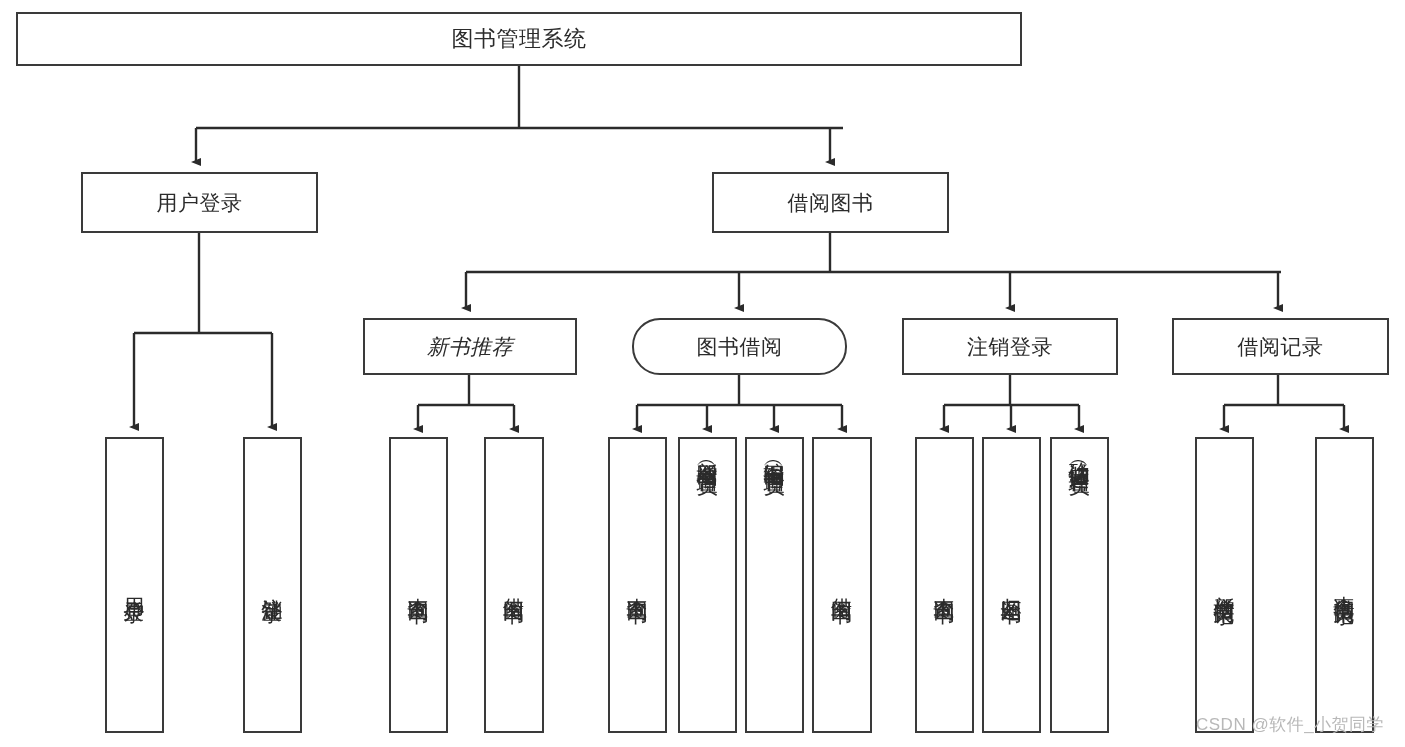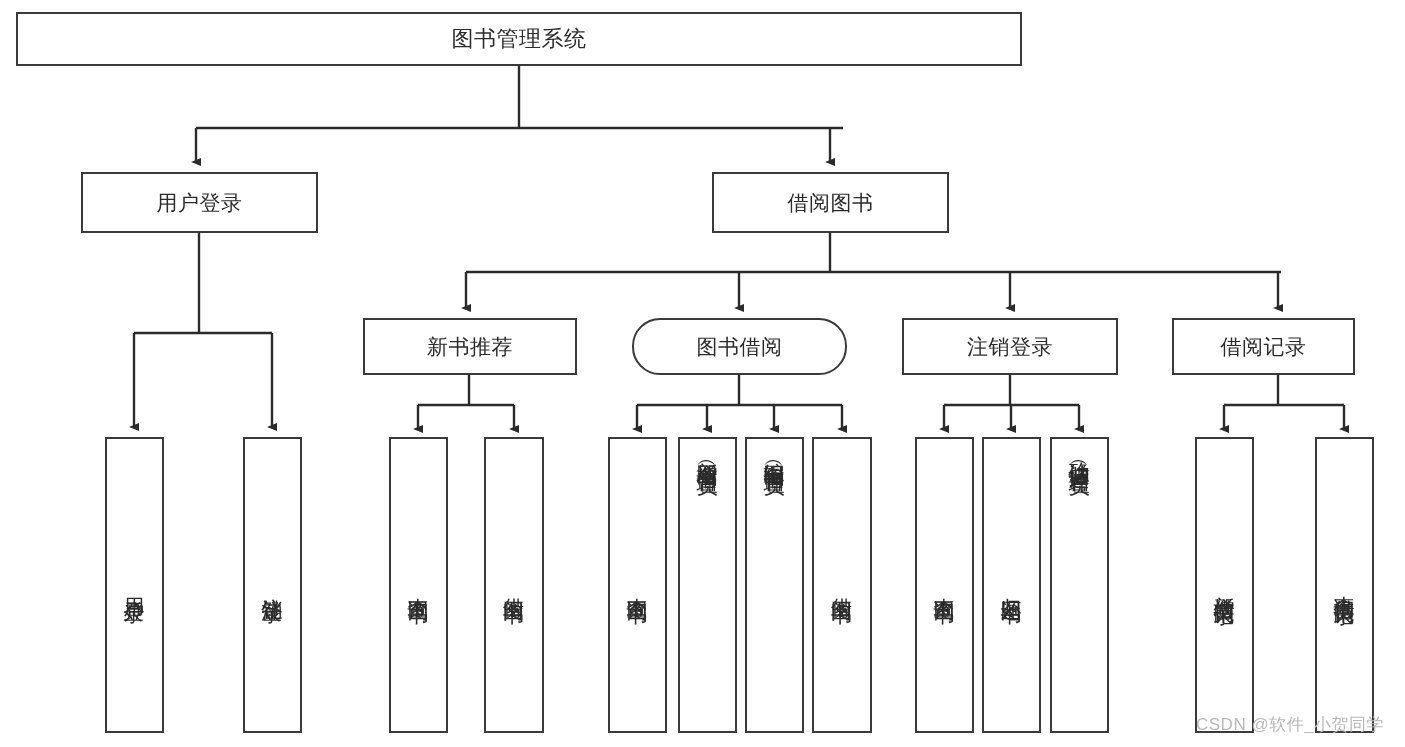--- a/index.html
+++ b/index.html
@@ -134,30 +134,30 @@
     <span class="label">图书管理系统</span>
   </div>
 
   <div class="node horiz" style="left:81px; top:172px; width:237px; height:61px;">
     <span class="label">用户登录</span>
   </div>
   <div class="node horiz" style="left:712px; top:172px; width:237px; height:61px;">
     <span class="label">借阅图书</span>
   </div>
 
-  <div class="node horiz" style="left:363px; top:318px; width:214px; height:57px;">
+  <div class="node horiz" style="left:363px; top:318px; width:214px; height:57px;font-style:italic;">
     <span class="label">新书推荐</span>
   </div>
   <div class="node horiz" style="left:632px; top:318px; width:215px; height:57px;border-radius:28px;">
     <span class="label">图书借阅</span>
   </div>
   <div class="node horiz" style="left:902px; top:318px; width:216px; height:57px;">
     <span class="label">注销登录</span>
   </div>
-  <div class="node horiz" style="left:1172px; top:318px; width:183px; height:57px;">
+  <div class="node horiz" style="left:1172px; top:318px; width:217px; height:57px;">
     <span class="label">借阅记录</span>
   </div>
 
   <div class="node vert mid" style="left:105px; top:437px; width:59px; height:296px;">
     <span class="label">用户登录</span>
   </div>
   <div class="node vert mid" style="left:243px; top:437px; width:59px; height:296px;">
     <span class="label">注销登录</span>
   </div>
 

